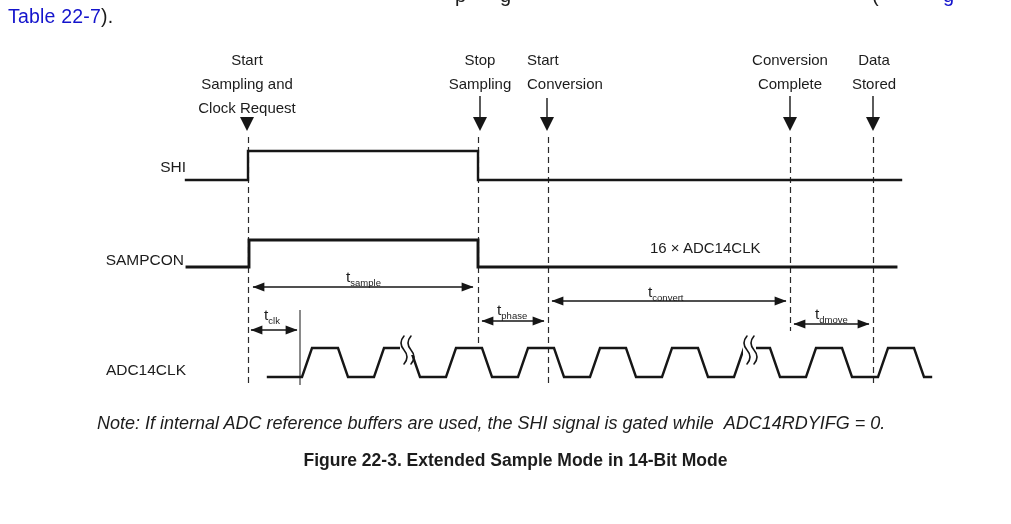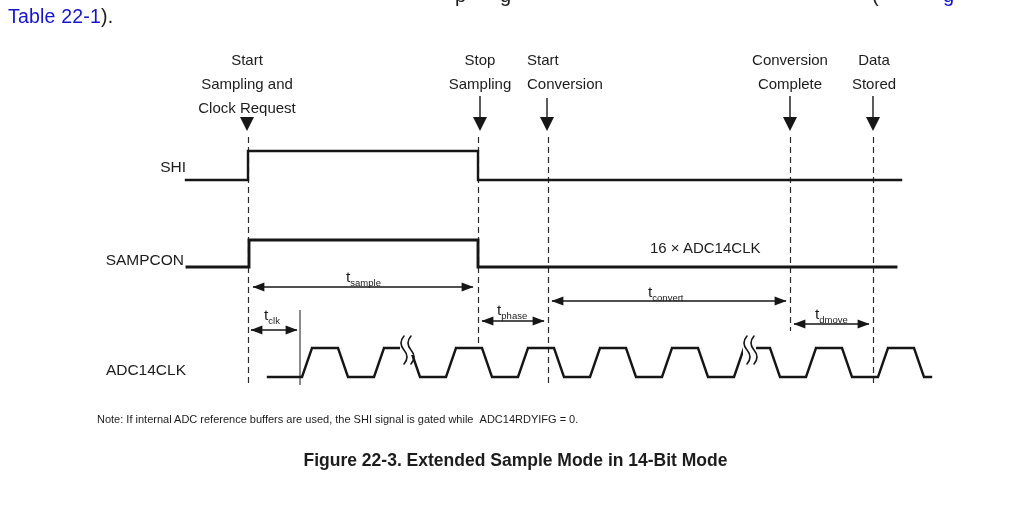--- a/index.html
+++ b/index.html
@@ -9,21 +9,21 @@
   .intro a{color:#1414cc;text-decoration:none;cursor:pointer;}
   .topstrip{position:absolute;left:0;top:0;width:1011px;height:6px;overflow:hidden;}
   .frag{position:absolute;top:-16px;font-size:20px;color:#1c1c1c;}
   .frag.blue{color:#1414cc;}
   svg{position:absolute;left:0;top:0;}
   svg text{fill:#1c1c1c;}
   .lbl{font-size:15px;}
   .siglbl{font-size:15.5px;}
   .tbase{font-size:15.5px;}
   .tsub{font-size:9.5px;}
-  .note{position:absolute;left:97px;top:413px;font-size:11px;}
+  .note{position:absolute;left:97px;top:413px;font-size:18px;font-style:italic;}
   .caption{position:absolute;left:10px;top:450px;width:1011px;text-align:center;
            font-weight:bold;font-size:17.5px;}
   .sig{fill:none;stroke:#161616;stroke-linejoin:miter;stroke-linecap:square;}
   .dash{stroke:#2a2a2a;stroke-width:1.2;stroke-dasharray:6 4;}
   .dim{stroke:#161616;stroke-width:1.3;}
   .mark{fill:#161616;}
   .stem{stroke:#161616;stroke-width:1.4;}
   .squig{fill:none;stroke:#161616;stroke-width:1.6;stroke-linecap:round;}
 </style>
 </head>
@@ -32,21 +32,21 @@
 <div class="stage">
 
   <div class="topstrip">
     <span class="frag" style="left:455px">p</span>
     <span class="frag" style="left:500px">g</span>
     <span class="frag" style="left:872px">(</span>
     <span class="frag blue" style="left:943px">g</span>
   </div>
 
   <div class="intro">
-    <a>Table 22-1</a><span>).</span>
+    <a>Table 22-7</a><span>).</span>
   </div>
 
   <svg width="1011" height="524" viewBox="0 0 1011 524">
     <defs>
       <marker id="ah" viewBox="0 0 12 10" markerWidth="13" markerHeight="11" refX="11" refY="5" orient="auto-start-reverse" markerUnits="userSpaceOnUse">
         <path d="M0.5,0.8 L11.5,5 L0.5,9.2 Z" fill="#161616"></path>
       </marker>
     </defs>
 
     <g>

